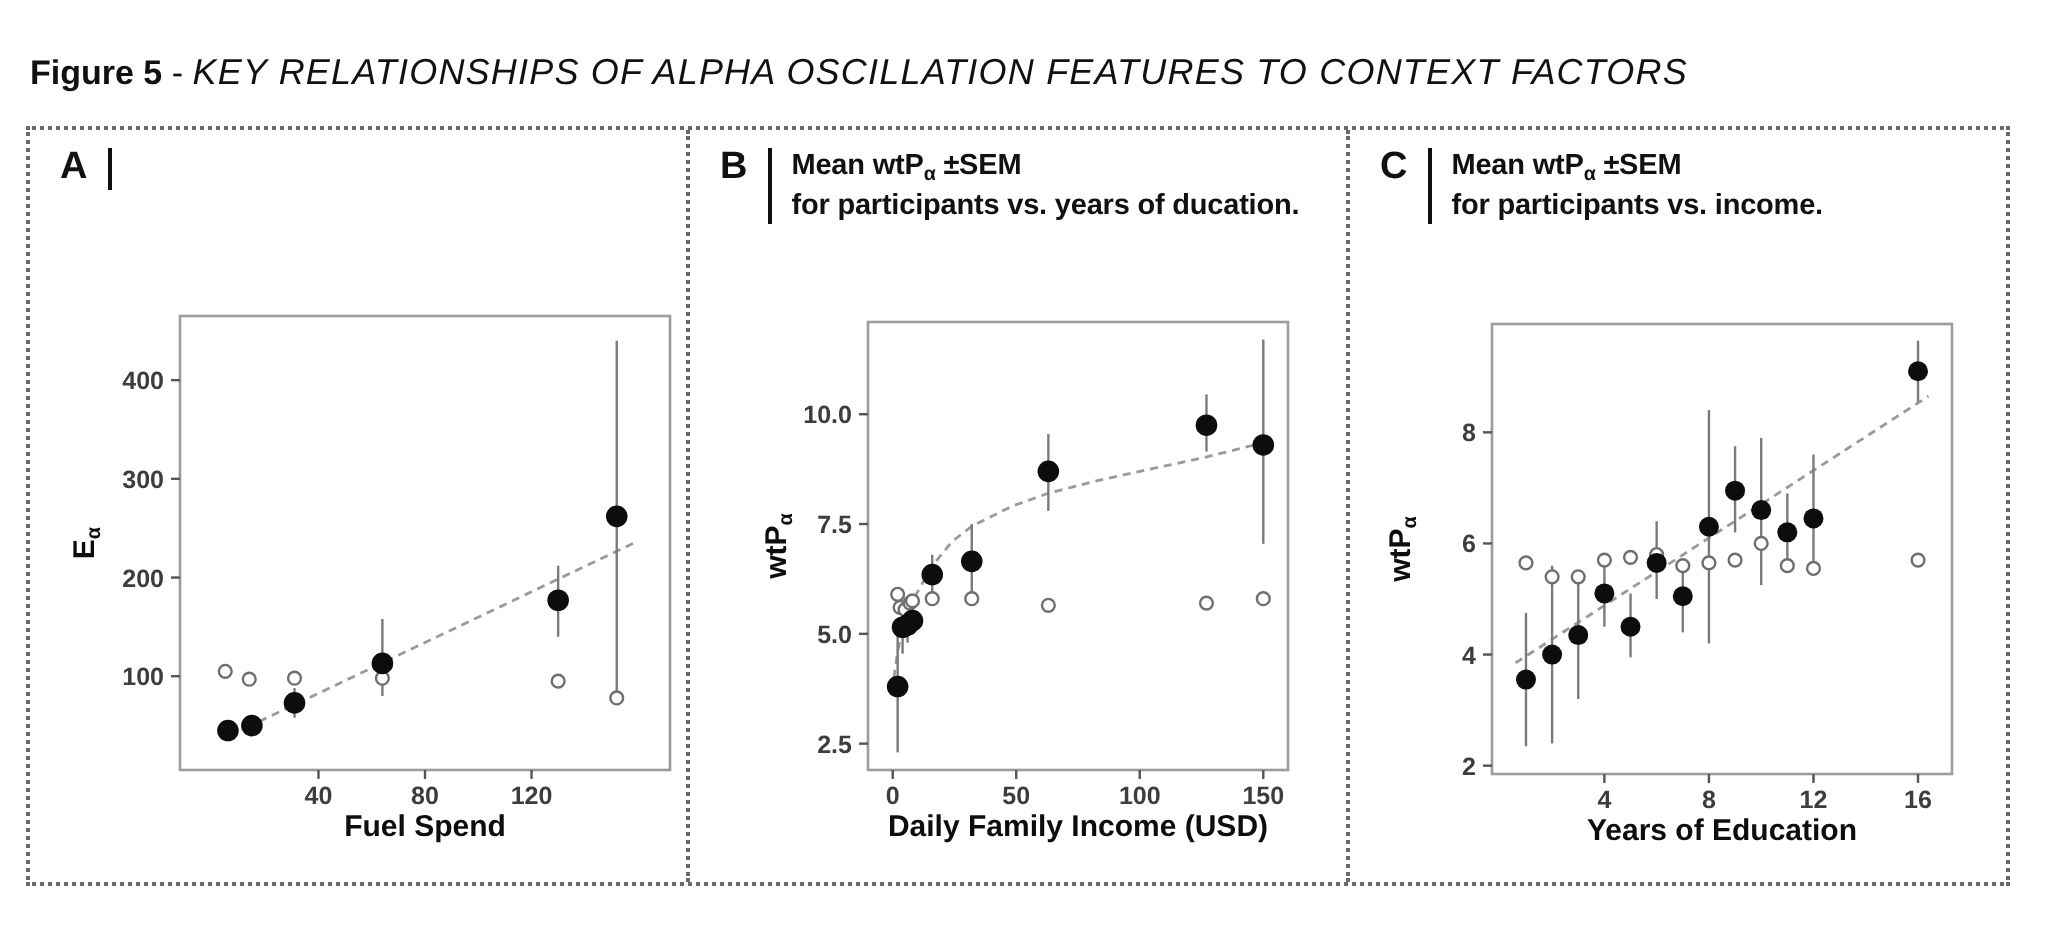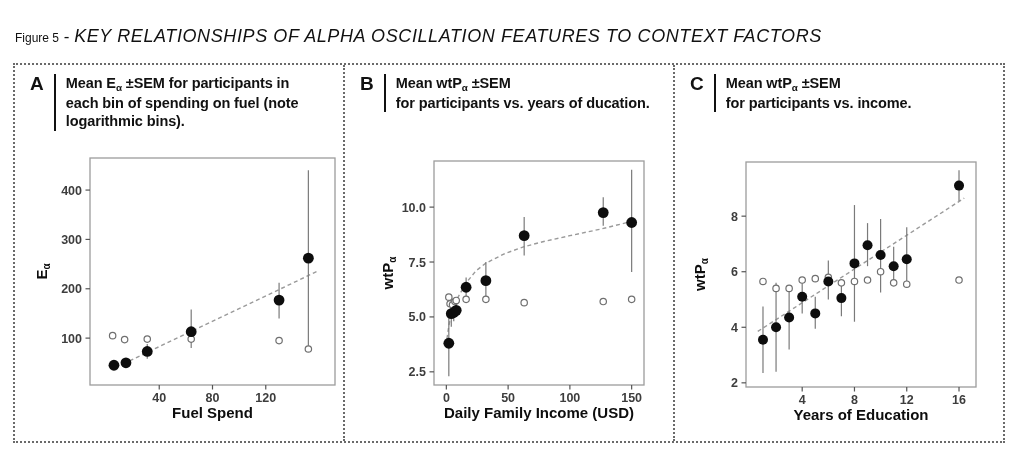--- a/index.html
+++ b/index.html
@@ -1,18 +1,18 @@
 <!DOCTYPE html>
 <html><head>
 <meta charset="utf-8">
 <style>
   html,body{margin:0;padding:0;background:#ffffff;}
   body{width:1024px;height:470px;position:relative;font-family:"Liberation Sans",sans-serif;color:#111;overflow:hidden;}
   .figure-title{position:absolute;left:15px;top:26px;white-space:nowrap;}
-  .figure-title .fig-label{font-weight:normal;font-size:12px;font-style:normal;letter-spacing:0px;}
+  .figure-title .fig-label{font-weight:bold;font-size:17px;font-style:normal;letter-spacing:0px;}
   .figure-title .fig-sep{font-size:17px;}
   .figure-title .fig-text{font-style:italic;font-size:18px;letter-spacing:0.6px;margin-top:33px;}
   .panels{position:absolute;left:13px;top:63px;width:992px;height:380px;box-sizing:border-box;
           border:2px dotted #6a6a6a;display:flex;}
   .panel{flex:1 1 0;position:relative;box-sizing:border-box;border-right:2px dotted #6a6a6a;}
   .panel:last-child{border-right:none;}
   .panel-header{display:flex;align-items:stretch;padding:9px 10px 0 15px;gap:10px;}
   .panel-letter{font-size:19px;font-weight:bold;line-height:1.1;}
   .header-divider{width:2px;background:#111;flex:0 0 2px;}
   .panel-caption{font-size:14.5px;font-weight:bold;line-height:1.26;white-space:pre-line;letter-spacing:-0.1px;}
@@ -26,23 +26,20 @@
 <div class="figure-title">
   <span class="fig-label">Figure 5</span><span class="fig-sep"> - </span><span class="fig-text">KEY RELATIONSHIPS OF ALPHA OSCILLATION FEATURES TO CONTEXT FACTORS</span>
 </div>
 
 <div class="panels">
 
   <div class="panel">
     <div class="panel-header">
       <span class="panel-letter">A</span>
       <span class="header-divider"></span>
-      <span class="panel-caption"><span>Mean E</span><span class="sub">α</span><span> ±SEM for participants in
-each bin of spending on fuel (note
-logarithmic bins).</span></span>
     </div>
     <svg class="chart" width="331" height="285">
         <rect x="75" y="10" width="245" height="227" fill="none" stroke="#9c9c9c" stroke-width="1.3"></rect>
         <line x1="144.23913043478262" y1="237" x2="144.23913043478262" y2="241.5" stroke="#555" stroke-width="1.2"></line>
         <text x="144.23913043478262" y="254" text-anchor="middle" font-size="12.5" font-weight="bold" fill="#3d3d3d">40</text>
         <line x1="197.5" y1="237" x2="197.5" y2="241.5" stroke="#555" stroke-width="1.2"></line>
         <text x="197.5" y="254" text-anchor="middle" font-size="12.5" font-weight="bold" fill="#3d3d3d">80</text>
         <line x1="250.76086956521738" y1="237" x2="250.76086956521738" y2="241.5" stroke="#555" stroke-width="1.2"></line>
         <text x="250.76086956521738" y="254" text-anchor="middle" font-size="12.5" font-weight="bold" fill="#3d3d3d">120</text>
         <line x1="70.5" y1="190.1195652173913" x2="75" y2="190.1195652173913" stroke="#555" stroke-width="1.2"></line>

